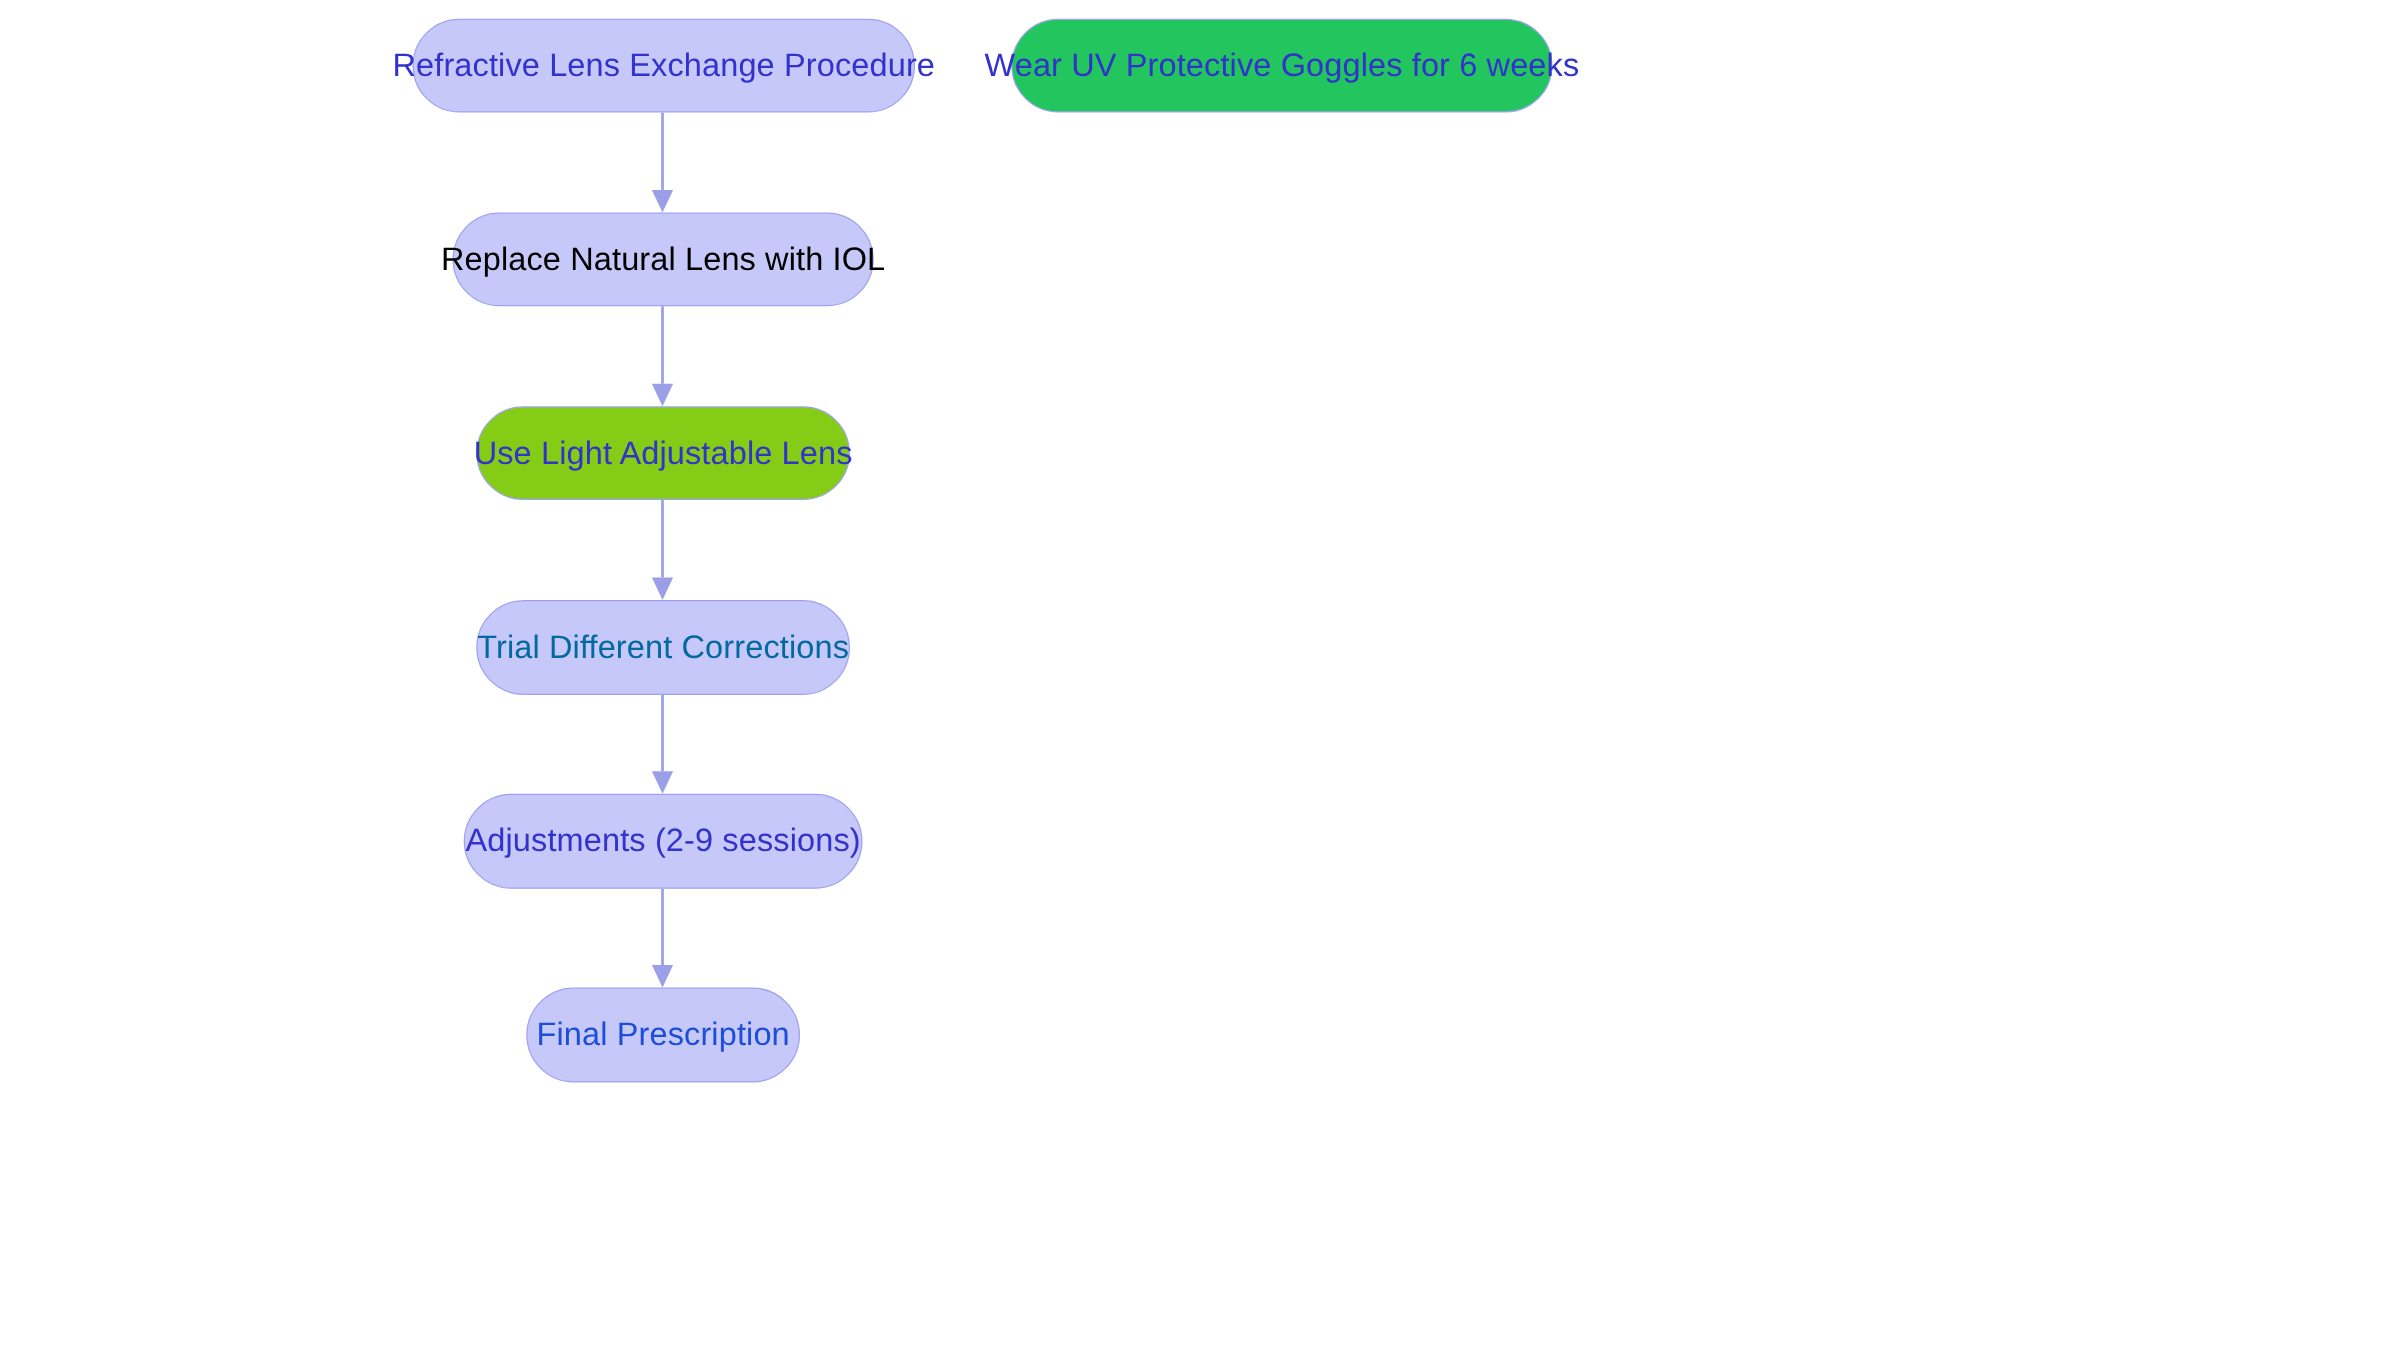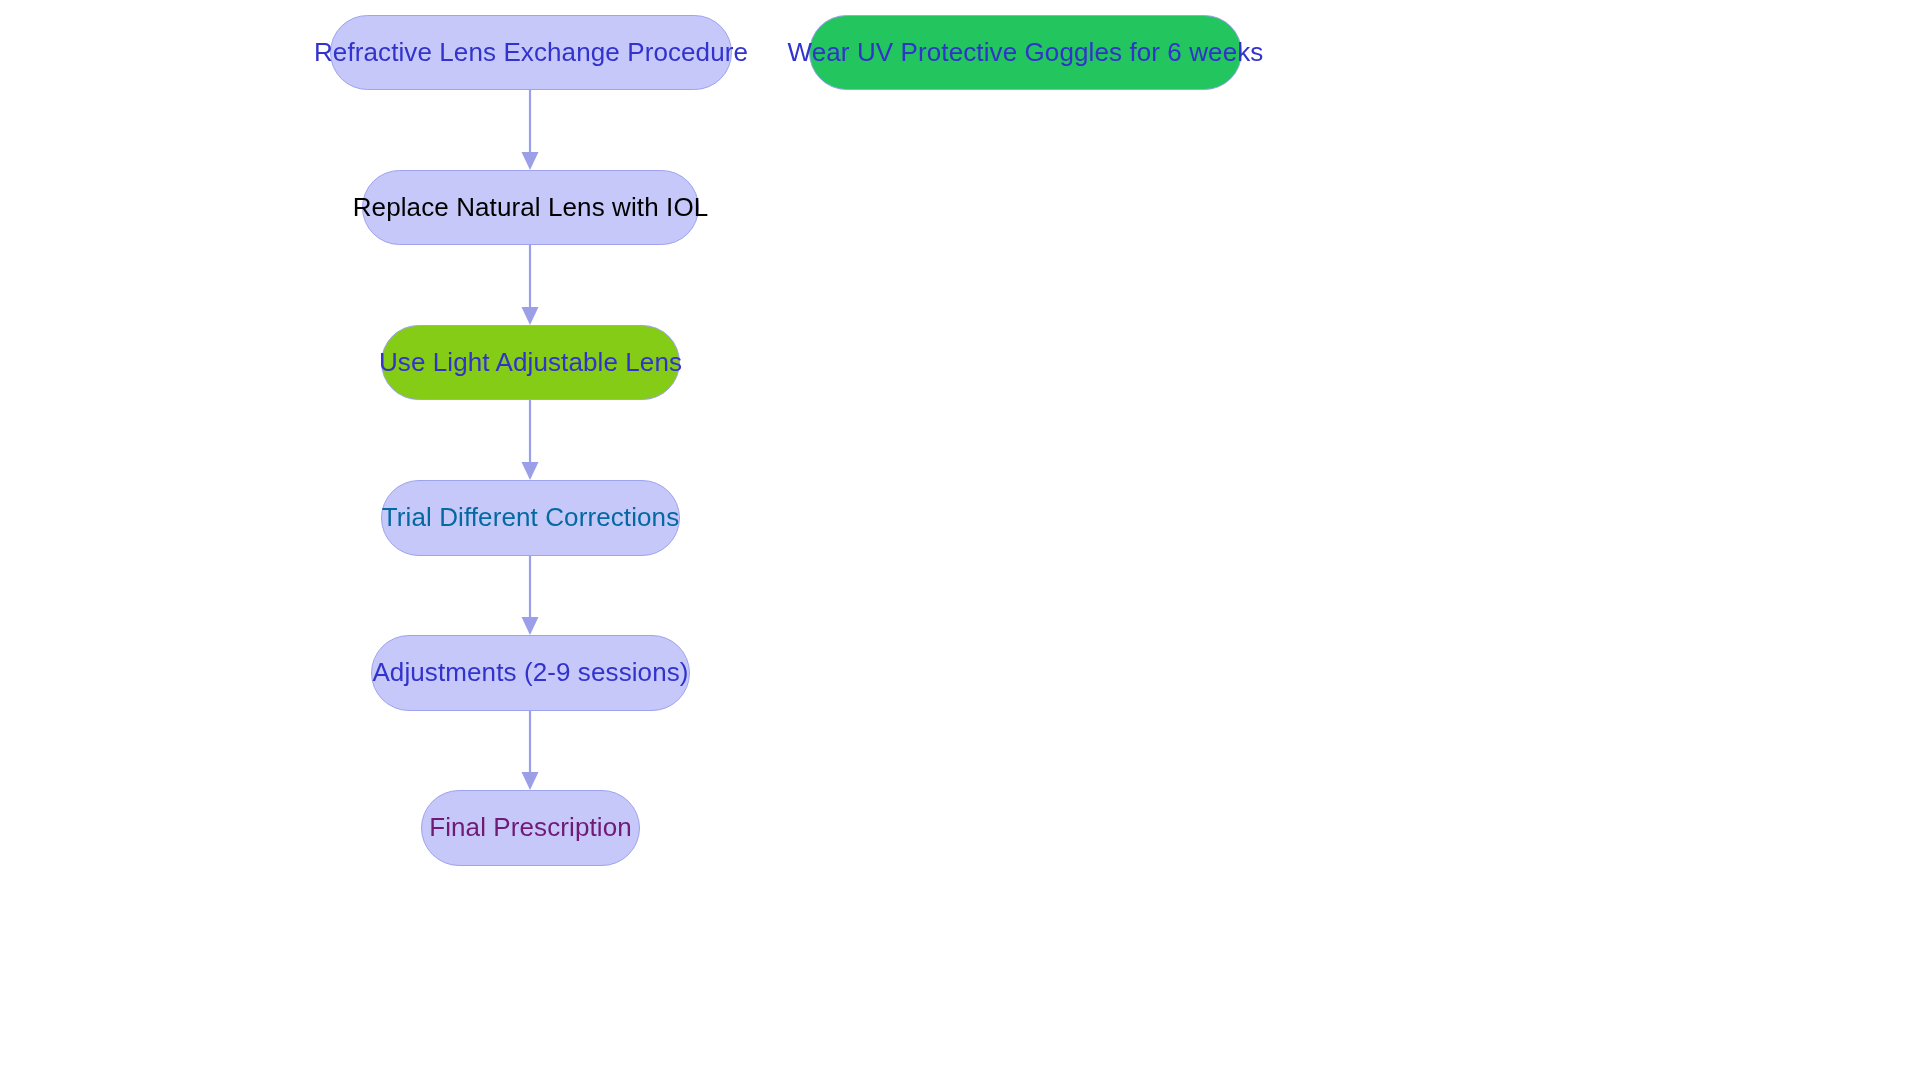--- a/index.html
+++ b/index.html
@@ -91,21 +91,21 @@
       </div>
       <div class="flow-node" style="left: 381px; top: 325px; width: 299px; height: 75px; background: #84cc16; border-color: rgb(158, 162, 239); color: rgb(50, 50, 204);">
         <span class="node-label">Use Light Adjustable Lens</span>
       </div>
       <div class="flow-node" style="left: 381px; top: 480px; width: 299px; height: 76px; background: rgb(197, 200, 248); border-color: rgb(158, 162, 239); color: #0369a1;">
         <span class="node-label">Trial Different Corrections</span>
       </div>
       <div class="flow-node" style="left: 371px; top: 635px; width: 319px; height: 76px; background: rgb(197, 200, 248); border-color: rgb(158, 162, 239); color: rgb(50, 50, 204);">
         <span class="node-label">Adjustments (2-9 sessions)</span>
       </div>
-      <div class="flow-node" style="left: 421px; top: 790px; width: 219px; height: 76px; background: rgb(197, 200, 248); border-color: rgb(158, 162, 239); color: #701a75;">
+      <div class="flow-node" style="left: 421px; top: 790px; width: 219px; height: 76px; background: rgb(197, 200, 248); border-color: rgb(158, 162, 239); color: #1d4ed8;">
         <span class="node-label">Final Prescription</span>
       </div>
       <div class="flow-node" style="left: 809px; top: 15px; width: 433px; height: 75px; background: #22c55e; border-color: rgb(158, 162, 239); color: rgb(50, 50, 204); text-align: right;">
         <span class="node-label">Wear UV Protective Goggles for 6 weeks</span>
       </div>
     </div>
 
 </div>
 
 </body></html>

